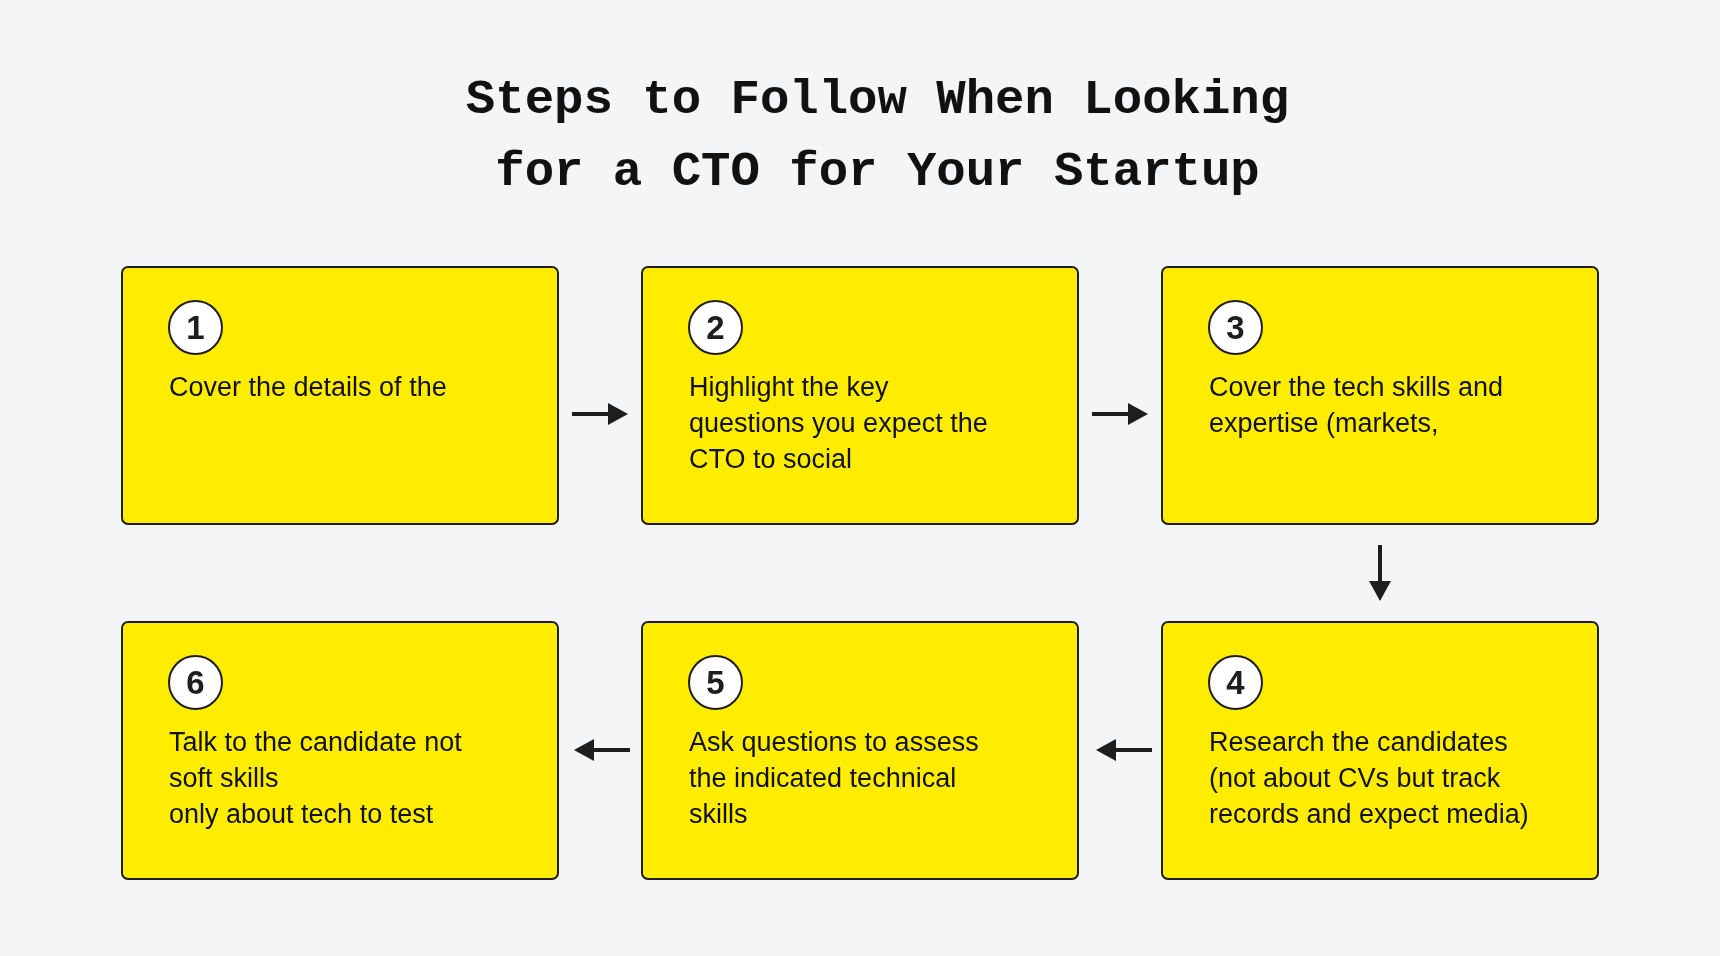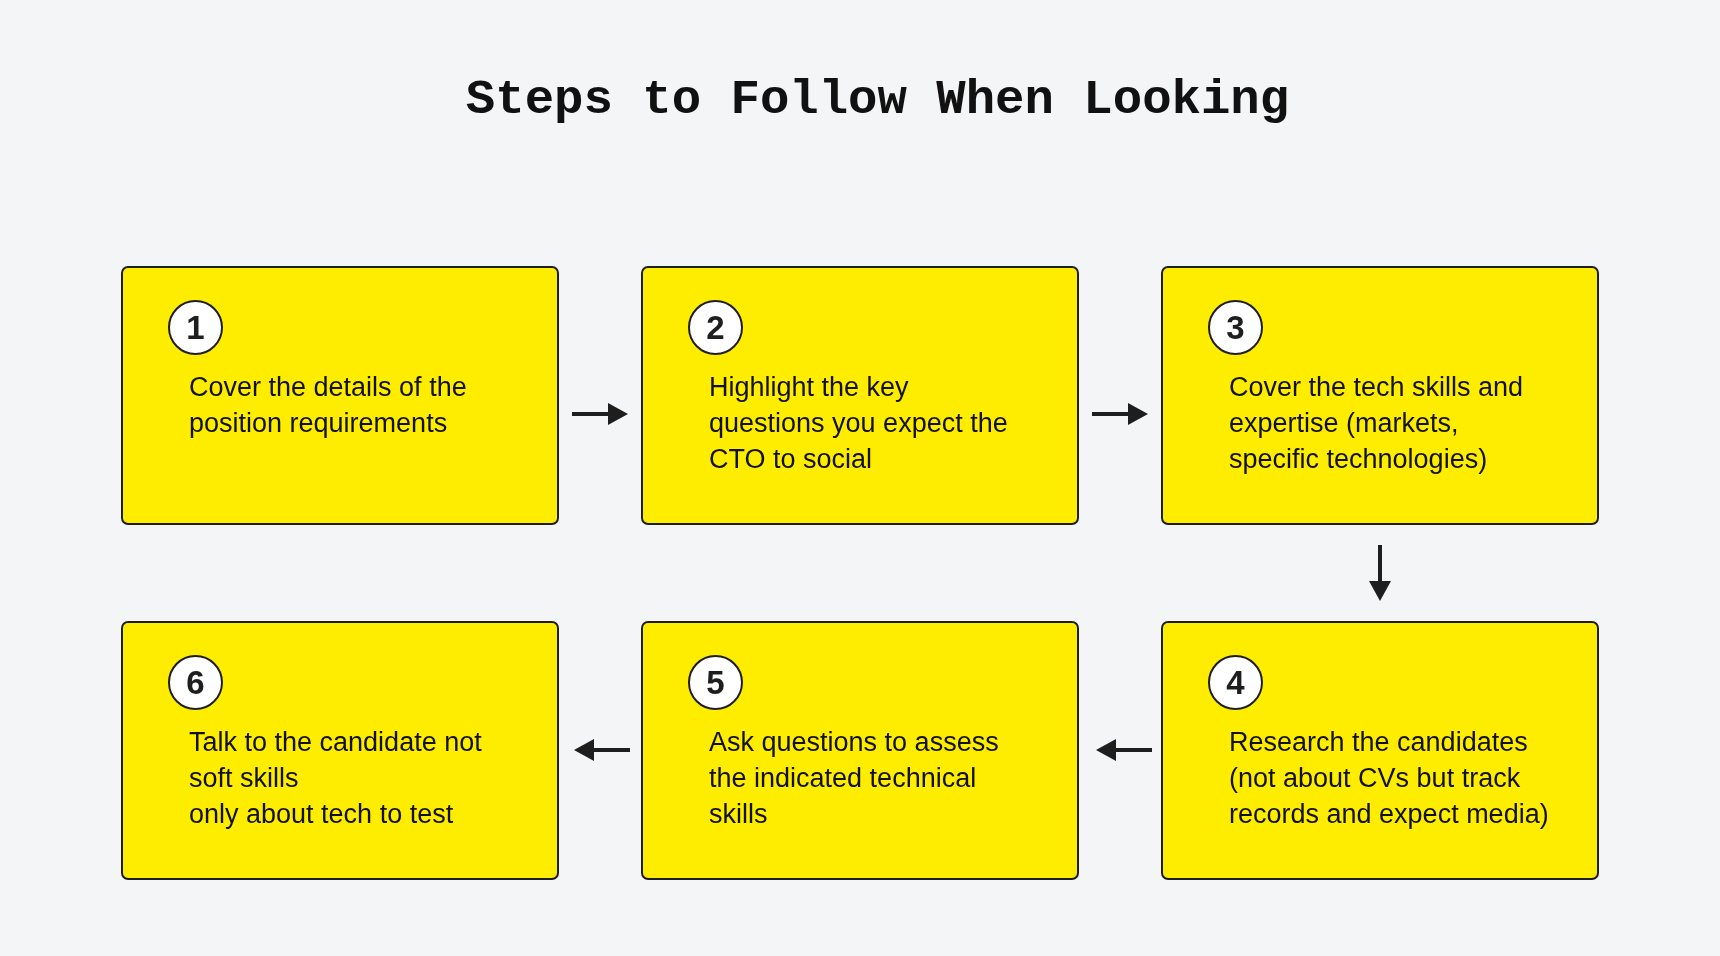--- a/index.html
+++ b/index.html
@@ -33,55 +33,54 @@
       background: #FFFFFF;
       display: flex; align-items: center; justify-content: center;
       font-family: "Liberation Sans", sans-serif;
       font-weight: bold; font-size: 33px; color: #1E1E1E;
     }
     .desc {
       position: absolute; left: 46px; top: 101px; width: 370px;
       font-family: "Liberation Sans", sans-serif;
       font-size: 27px; line-height: 36px; color: #111;
     }
-    .desc span { display: block; white-space: nowrap; margin-left: 20px; }
+    .desc span { display: block; white-space: nowrap; }
 
     .arrow { position: absolute; }
     .arrow svg { display: block; }
   </style>
 </head>
 <body>
 
 <h1 class="title">
   <span>Steps to Follow When Looking</span>
+  <span>for a CTO for Your Startup</span>
 </h1>
 
 <div class="card" style="left:121px; top:266px;">
   <div class="badge">1</div>
   <div class="desc">
     <span>Cover the details of the</span>
-    <span>position requirements</span>
   </div>
 </div>
 
 <div class="card" style="left:641px; top:266px;">
   <div class="badge">2</div>
   <div class="desc">
     <span>Highlight the key</span>
     <span>questions you expect the</span>
     <span>CTO to social</span>
   </div>
 </div>
 
 <div class="card" style="left:1161px; top:266px;">
   <div class="badge">3</div>
   <div class="desc">
     <span>Cover the tech skills and</span>
     <span>expertise (markets,</span>
-    <span>specific technologies)</span>
   </div>
 </div>
 
 <div class="card" style="left:1161px; top:621px;">
   <div class="badge">4</div>
   <div class="desc">
     <span>Research the candidates</span>
     <span>(not about CVs but track</span>
     <span>records and expect media)</span>
   </div>

